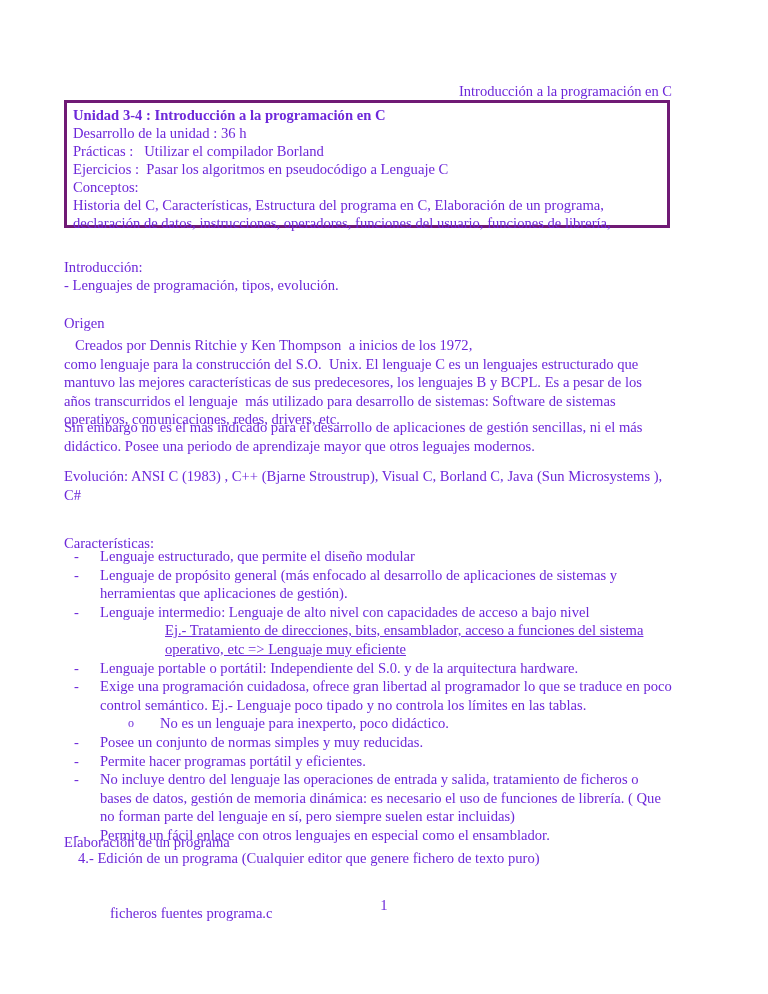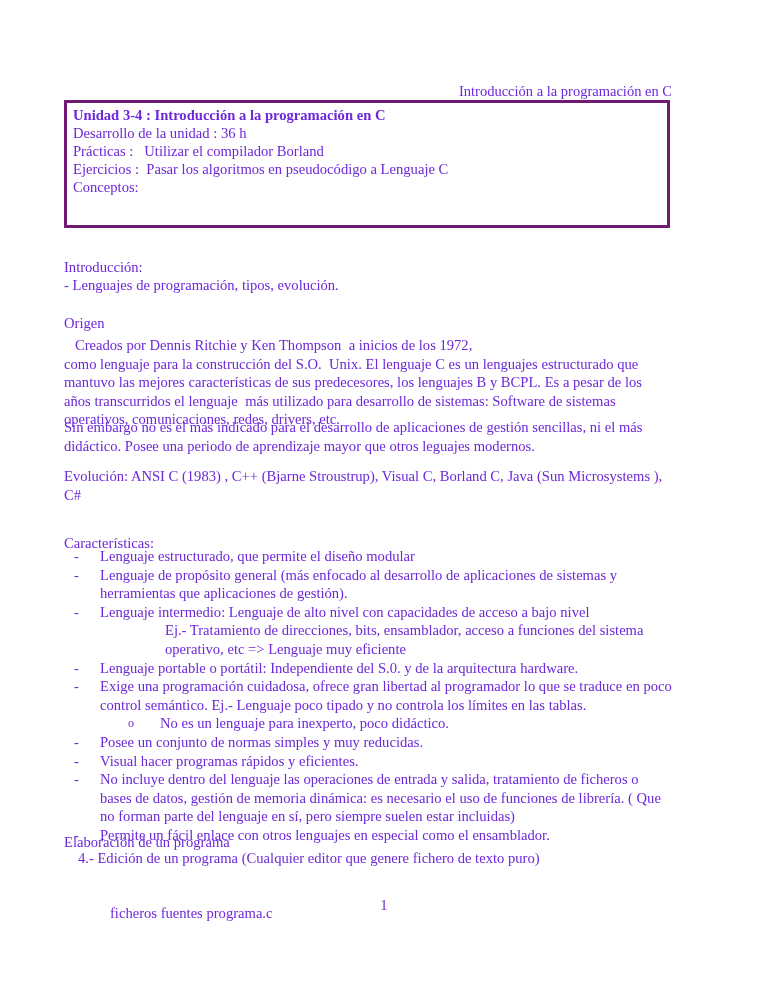--- a/index.html
+++ b/index.html
@@ -90,20 +90,21 @@
   .li-sub .circ {
     position: absolute;
     left: 64px;
     top: 0;
     font-size: 12px;
   }
   .li-deep {
     margin: 0;
     padding-left: 101px;
     text-indent: 0;
+    text-decoration: underline;
   }
 
   
   .step {
     position: relative;
     padding-left: 14px;
   }
   .step-sub {
     padding-left: 46px;
   }
@@ -124,20 +125,21 @@
 <div class="page">
 
   <div class="doc-header">Introducción a la programación en C</div>
 
   <div class="unit-box">
     <div class="unit-line b">Unidad 3-4 : Introducción a la programación en C</div>
     <div class="unit-line">Desarrollo de la unidad : 36 h</div>
     <div class="unit-line">Prácticas :   Utilizar el compilador Borland</div>
     <div class="unit-line">Ejercicios :  Pasar los algoritmos en pseudocódigo a Lenguaje C</div>
     <div class="unit-line">Conceptos:</div>
+    <div class="unit-line wrap">  Historia del C, Características, Estructura del programa en C, Elaboración de un  programa, declaración de datos, instrucciones, operadores, funciones del usuario, funciones de librería,</div>
   </div>
 
   <div class="block" style="top:258px;">Introducción:</div>
 
   <div class="block" style="top:276px;"> - Lenguajes de programación, tipos, evolución.</div>
 
   <div class="block bold" style="top:294px;">Origen</div>
 
   <div class="block pre" style="top:336px;">   Creados por Dennis Ritchie y Ken Thompson  a inicios de los 1972,
 como lenguaje para la construcción del S.O.  Unix. El lenguaje C es un lenguajes estructurado que mantuvo las mejores características de sus predecesores, los lenguajes B y BCPL. Es a pesar de los años transcurridos el lenguaje  más utilizado para desarrollo de sistemas: Software de sistemas operativos, comunicaciones, redes, drivers, etc.</div>
@@ -151,21 +153,21 @@
   <div class="list" id="feature-list" style="top:547px;">
       <div class="li"><span class="dash">-</span><span>Lenguaje estructurado, que permite el diseño modular</span></div>
       <div class="li"><span class="dash">-</span><span>Lenguaje de propósito general (más enfocado al desarrollo de aplicaciones de sistemas y herramientas que  aplicaciones de gestión).</span></div>
       <div class="li"><span class="dash">-</span><span>Lenguaje intermedio: Lenguaje de alto nivel con capacidades de acceso a bajo nivel</span></div>
       <div class="li-deep">Ej.- Tratamiento de direcciones, bits, ensamblador, acceso a funciones del sistema</div>
       <div class="li-deep">operativo, etc =&gt; Lenguaje muy eficiente</div>
       <div class="li"><span class="dash">-</span><span>Lenguaje portable o portátil: Independiente del S.0. y de la arquitectura hardware.</span></div>
       <div class="li"><span class="dash">-</span><span>Exige una programación cuidadosa, ofrece gran libertad al programador lo que se traduce en poco control semántico. Ej.- Lenguaje poco tipado y no controla los límites en las tablas.</span></div>
       <div class="li-sub"><span class="circ">o</span><span>No es un lenguaje para inexperto, poco didáctico.</span></div>
       <div class="li"><span class="dash">-</span><span>Posee un conjunto de normas simples y muy reducidas.</span></div>
-      <div class="li"><span class="dash">-</span><span>Visual hacer programas rápidos y eficientes.</span></div>
+      <div class="li"><span class="dash">-</span><span>Permite hacer programas portátil y eficientes.</span></div>
       <div class="li"><span class="dash">-</span><span>No incluye dentro del lenguaje las operaciones de entrada y salida, tratamiento de ficheros o bases de datos, gestión de memoria dinámica: es necesario el uso de funciones de librería. ( Que no forman parte del lenguaje en sí, pero siempre suelen estar incluidas)</span></div>
       <div class="li"><span class="dash">-</span><span>Permite un fácil enlace con otros lenguajes en especial como el ensamblador.</span></div>
     </div>
 
   <div class="block bold" style="top:813px;">Elaboración de un programa</div>
 
   <div class="block step" style="top:849px;">4.- Edición de un programa (Cualquier editor que genere fichero de texto puro)</div>
   <div class="block step-sub" style="top:868px;margin-top:36px;">ficheros fuentes  programa.c</div>
 
   <div class="page-number">1</div>

